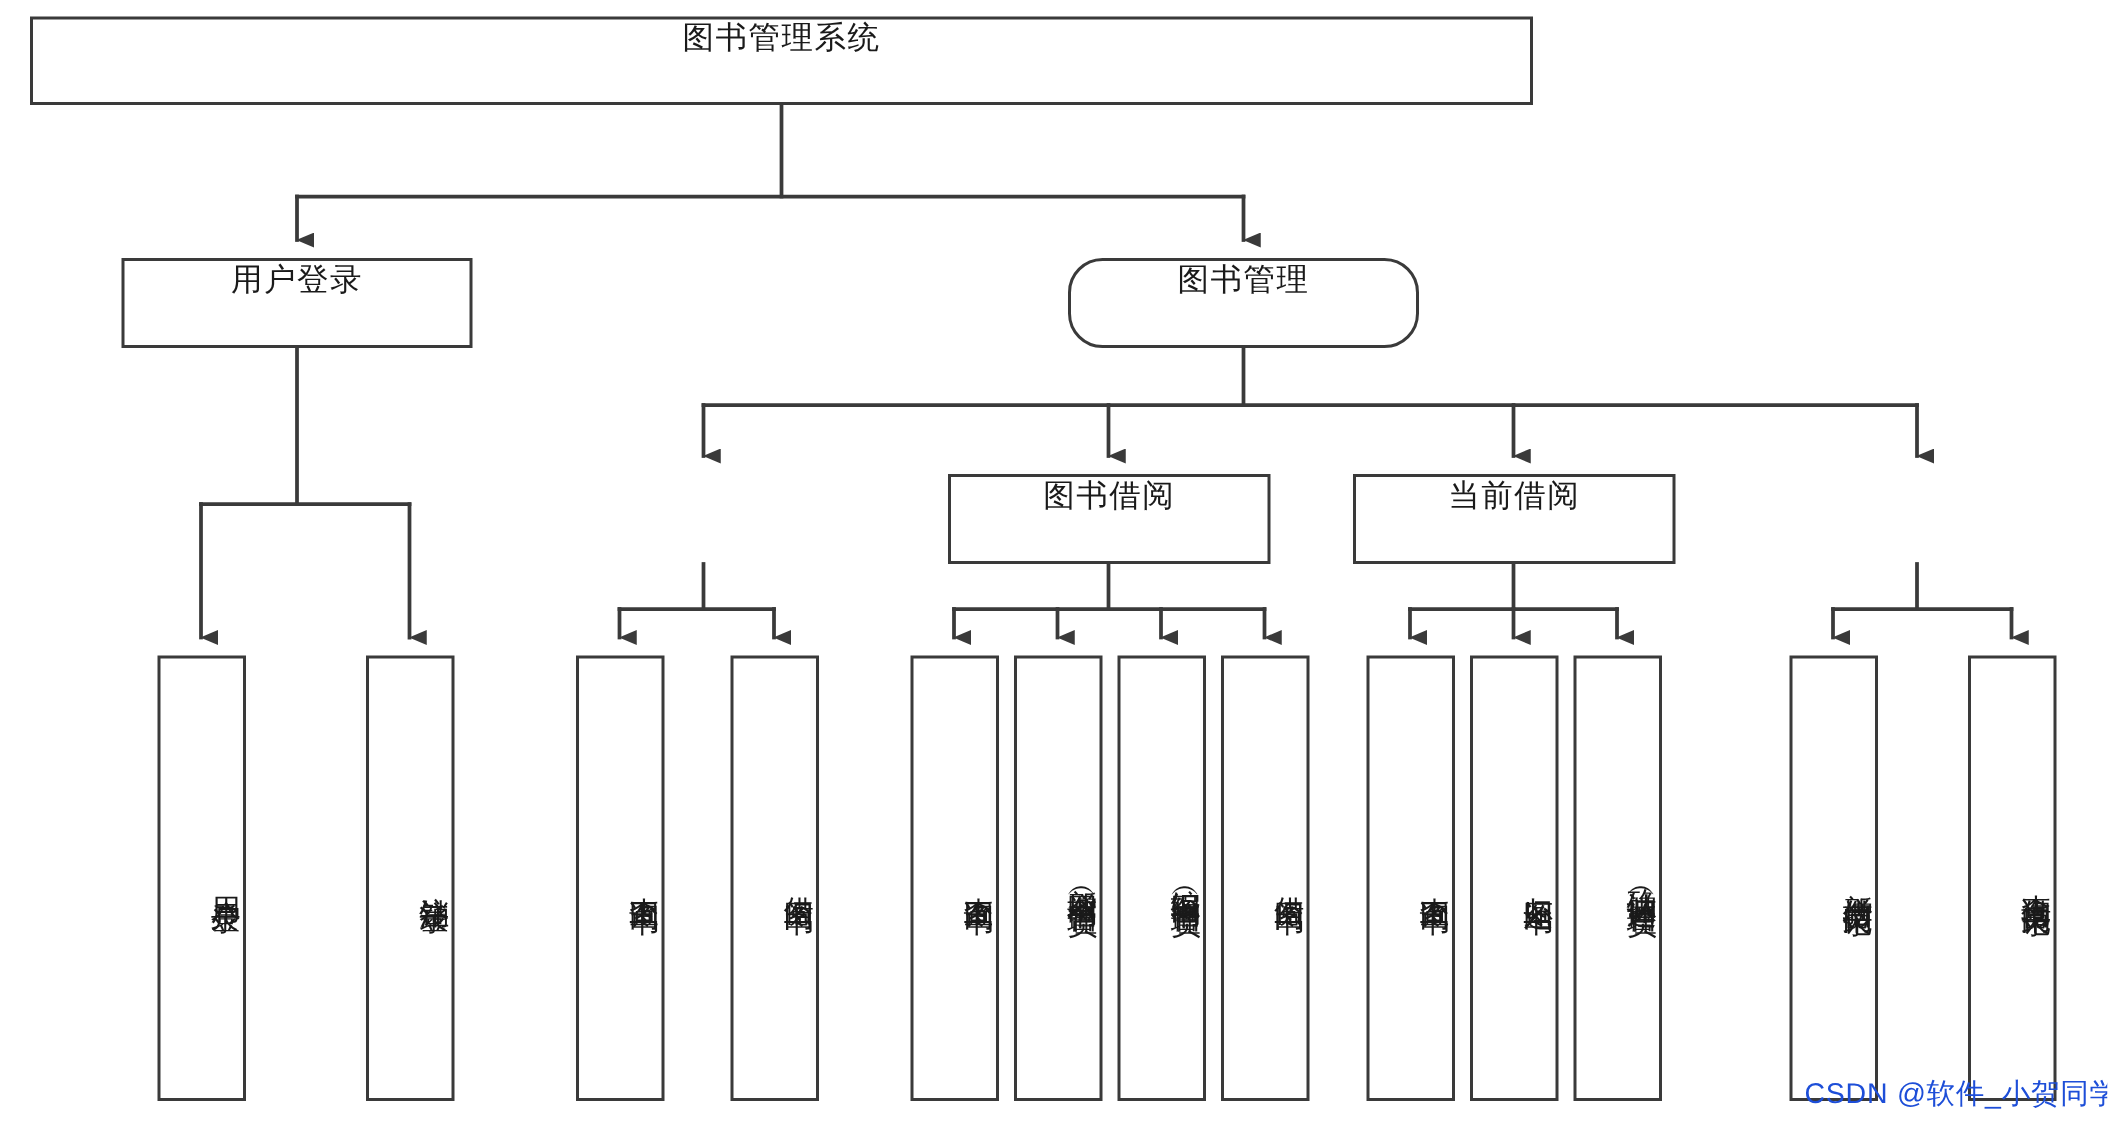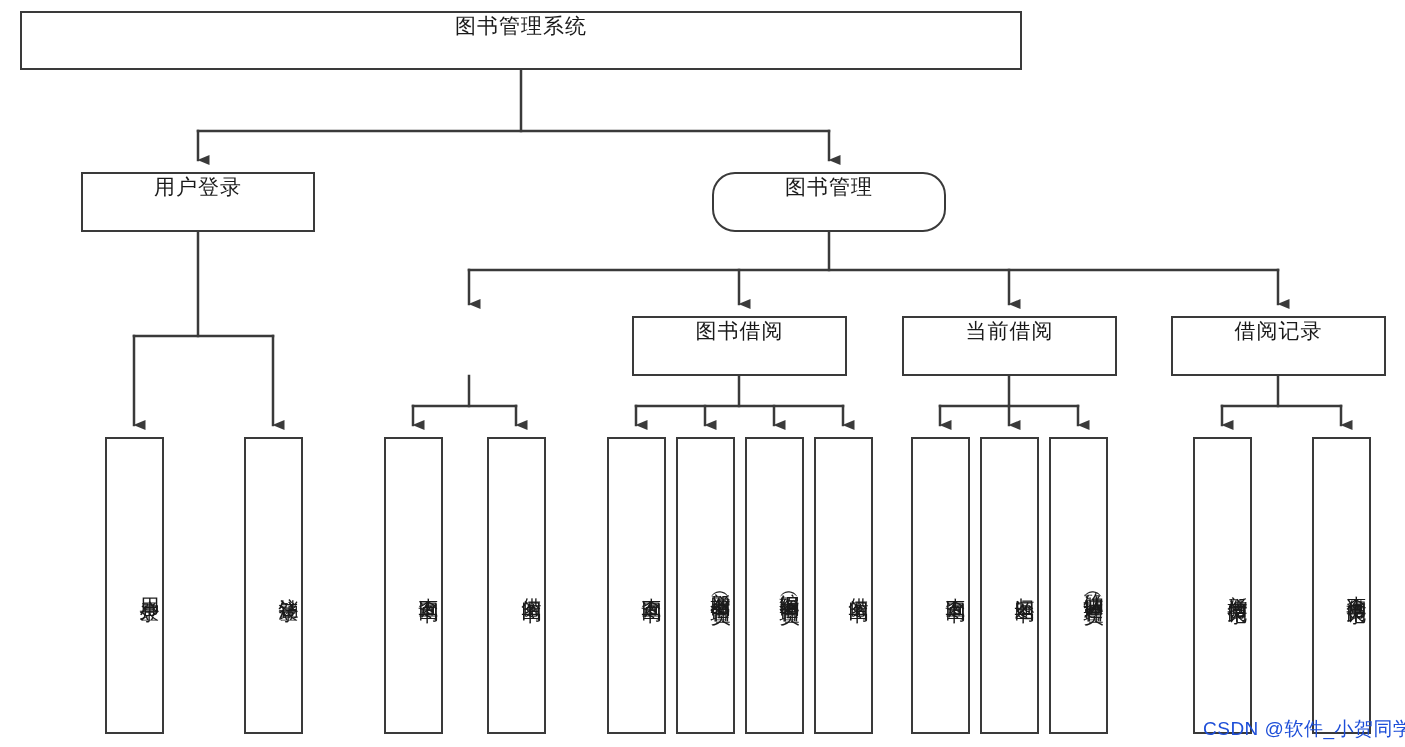--- a/index.html
+++ b/index.html
@@ -136,23 +136,20 @@
   <div class="node horiz" style="left:712px; top:172px; width:234px; height:60px;border-radius:23px;">
     <span>图书管理</span>
   </div>
 
   <div class="node horiz" style="left:632px; top:316px; width:215px; height:60px;">
     <span>图书借阅</span>
   </div>
   <div class="node horiz" style="left:902px; top:316px; width:215px; height:60px;">
     <span>当前借阅</span>
   </div>
-  <div class="node horiz" style="left:1171px; top:316px; width:215px; height:60px;">
-    <span>借阅记录</span>
-  </div>
 
   <div class="node vert" style="left:105px; top:437px; width:59px; height:297px;">
     <span class="vtext">用户登录</span>
   </div>
   <div class="node vert" style="left:244px; top:437px; width:59px; height:297px;">
     <span class="vtext">注销登录</span>
   </div>
 
   <div class="node vert" style="left:384px; top:437px; width:59px; height:297px;">
     <span class="vtext">查询图书</span>

